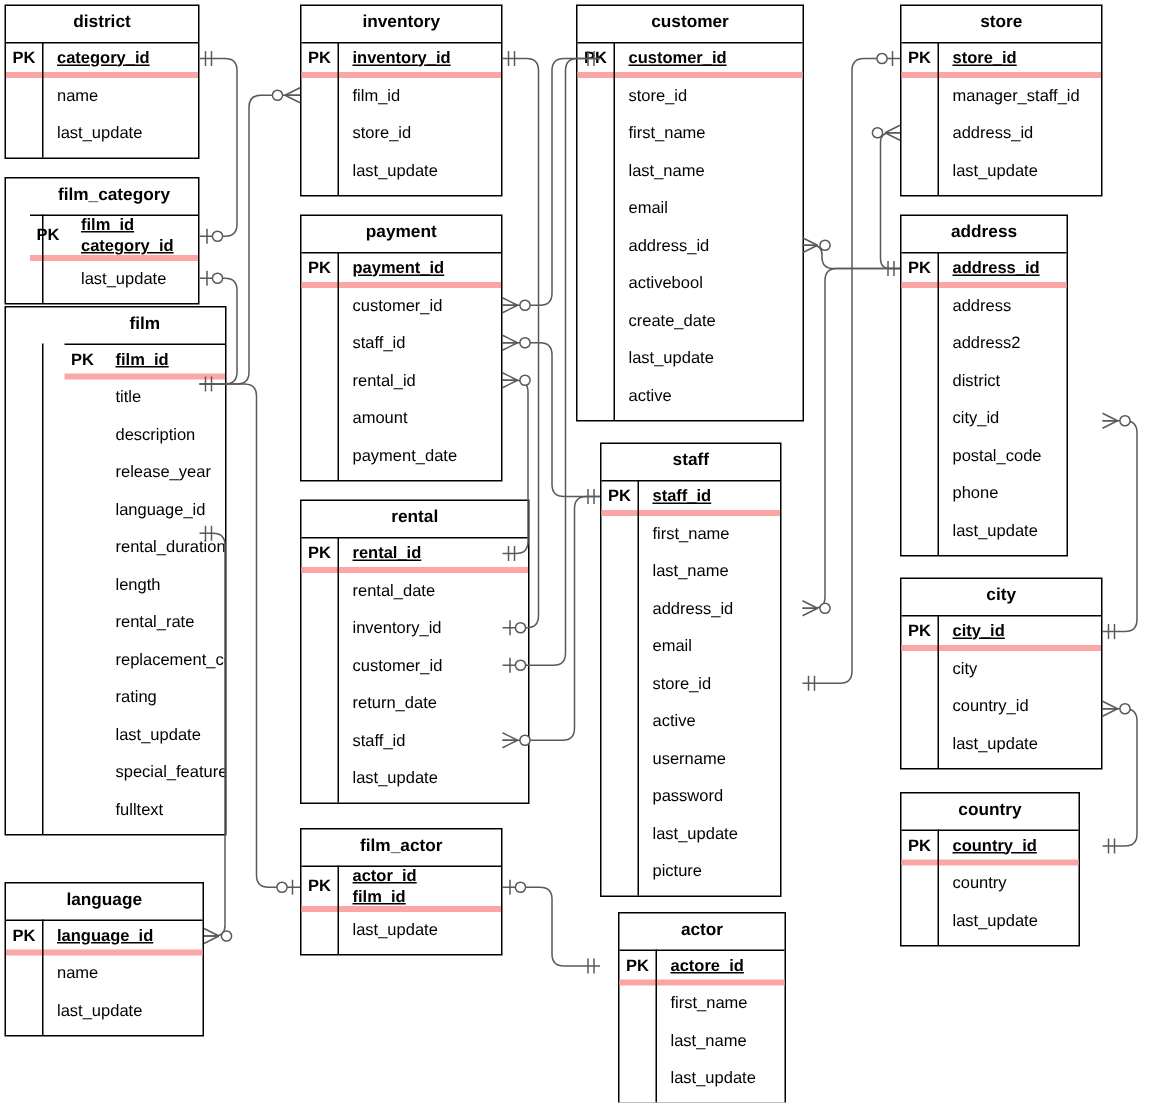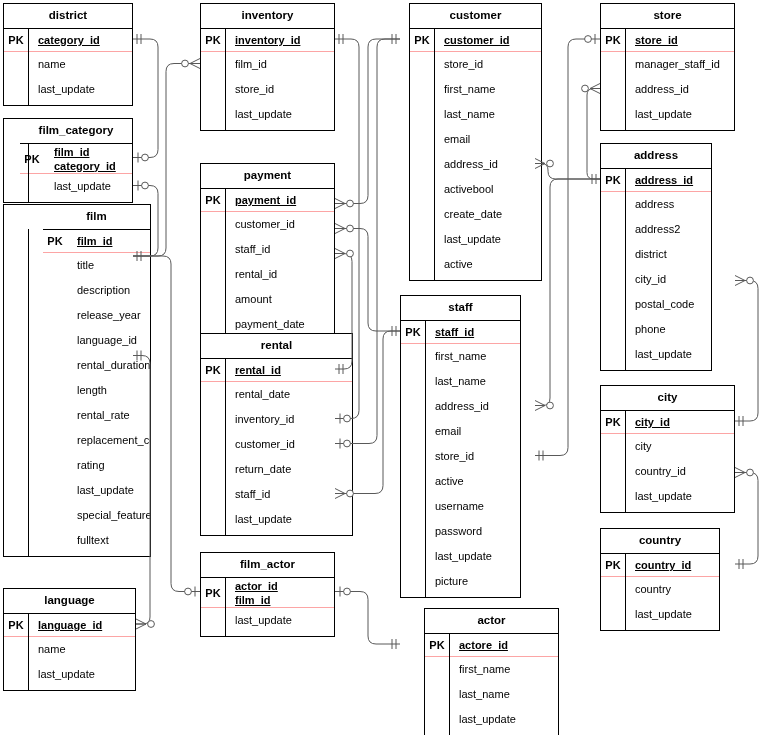--- a/index.html
+++ b/index.html
@@ -1,21 +1,21 @@
 <!DOCTYPE html>
 <html><head>
 <meta charset="utf-8">
 <style>
   html,body{margin:0;padding:0;background:#ffffff;}
   body{width:768px;height:735px;position:relative;font-family:"Liberation Sans",sans-serif;-webkit-font-smoothing:antialiased;}
   #diagram{position:absolute;left:0;top:0;width:768px;height:735px;}
   .entity{position:absolute;background:#ffffff;border:1px solid #000;box-sizing:border-box;}
   .entity .hdr{height:24px;line-height:23px;text-align:center;font-weight:bold;font-size:11.5px;color:#000;border-bottom:1px solid #000;overflow:hidden;}
   .entity .vline{position:absolute;left:24px;top:24px;bottom:0;width:1px;background:#000;}
-  .pkrow{display:flex;align-items:center;border-bottom:1px solid #fca5a5;box-sizing:border-box;}
+  .pkrow{display:flex;align-items:center;border-bottom:4px solid #fca5a5;box-sizing:border-box;}
   .pkcell{flex:0 0 24px;width:24px;text-align:center;font-weight:bold;font-size:11px;color:#000;}
   .pkfields{padding-left:10px;font-weight:bold;font-size:11px;color:#000;}
   .pkfields div{text-decoration:underline;line-height:14px;}
   .fieldrow{height:25px;line-height:25px;padding-left:34px;font-size:11px;color:#000;white-space:nowrap;overflow:hidden;}
   .pad{height:3px;}
   #wires{position:absolute;left:0;top:0;pointer-events:none;}
 </style>
 </head>
 <body>
 
@@ -89,21 +89,21 @@
         <div class="pkfields">
           <div>inventory_id</div>
         </div>
       </div>
       <div class="fieldrow">film_id</div>
       <div class="fieldrow">store_id</div>
       <div class="fieldrow">last_update</div>
       <div class="pad"></div>
       <div class="vline"></div>
     </div>
-    <div class="entity" style="left: 200px; top: 143px; width: 135px; margin-top: 20px;">
+    <div class="entity" style="left: 200px; top: 143px; width: 135px;">
       <div class="hdr">payment</div>
       <div class="pkrow" style="height: 23px;">
         <div class="pkcell">PK</div>
         <div class="pkfields">
           <div>payment_id</div>
         </div>
       </div>
       <div class="fieldrow">customer_id</div>
       <div class="fieldrow">staff_id</div>
       <div class="fieldrow">rental_id</div>
@@ -135,21 +135,21 @@
         <div class="pkcell">PK</div>
         <div class="pkfields">
           <div>actor_id</div>
           <div>film_id</div>
         </div>
       </div>
       <div class="fieldrow">last_update</div>
       <div class="pad"></div>
       <div class="vline"></div>
     </div>
-    <div class="entity" style="left: 409px; top: 3px; width: 133px;">
+    <div class="entity" style="left: 384px; top: 3px; width: 152px;">
       <div class="hdr">customer</div>
       <div class="pkrow" style="height: 23px;">
         <div class="pkcell">PK</div>
         <div class="pkfields">
           <div>customer_id</div>
         </div>
       </div>
       <div class="fieldrow">store_id</div>
       <div class="fieldrow">first_name</div>
       <div class="fieldrow">last_name</div>
@@ -176,21 +176,21 @@
       <div class="fieldrow">email</div>
       <div class="fieldrow">store_id</div>
       <div class="fieldrow">active</div>
       <div class="fieldrow">username</div>
       <div class="fieldrow">password</div>
       <div class="fieldrow">last_update</div>
       <div class="fieldrow">picture</div>
       <div class="pad"></div>
       <div class="vline"></div>
     </div>
-    <div class="entity" style="left: 424px; top: 608px; width: 135px;">
+    <div class="entity" style="left: 412px; top: 608px; width: 112px;">
       <div class="hdr">actor</div>
       <div class="pkrow" style="height: 23px;">
         <div class="pkcell">PK</div>
         <div class="pkfields">
           <div>actore_id</div>
         </div>
       </div>
       <div class="fieldrow">first_name</div>
       <div class="fieldrow">last_name</div>
       <div class="fieldrow">last_update</div>

